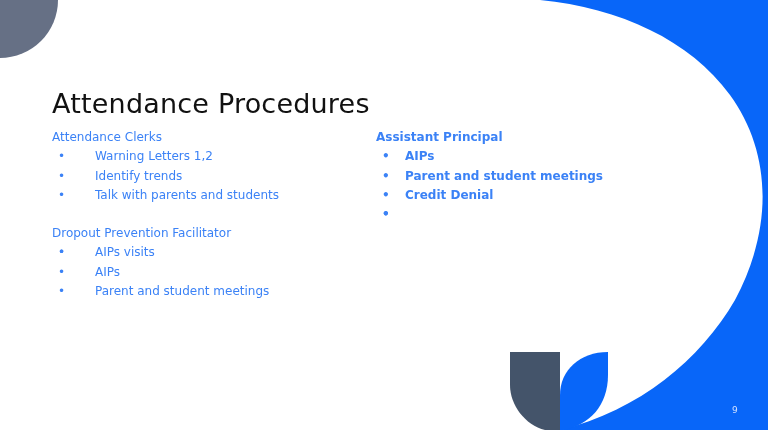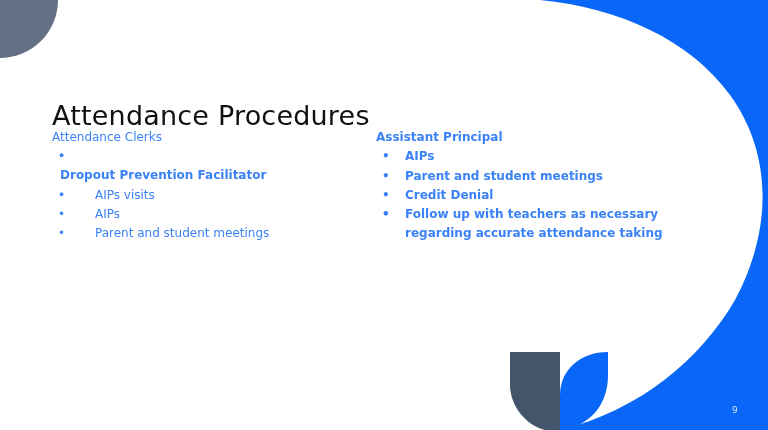--- a/index.html
+++ b/index.html
@@ -1,25 +1,25 @@
 <!DOCTYPE html>
 <html><head>
 <meta charset="utf-8">
 <style>
   html, body { margin: 0; padding: 0; }
   body { width: 768px; height: 430px; overflow: hidden; background: #ffffff; position: relative; font-family: "DejaVu Sans", sans-serif; color: #111111; }
   .slide { position: absolute; left: 0; top: 0; width: 768px; height: 430px; overflow: hidden; background: #ffffff; }
   .bg-blue { position: absolute; left: 0; top: 0; width: 768px; height: 430px; }
   .corner-shape { position: absolute; left: -58px; top: -58px; width: 116px; height: 116px; border-radius: 50%; background: #667085; }
-  .title { position: absolute; left: 52px; top: 82px; font-size: 27px; font-weight: normal; letter-spacing: 0.2px; color: #111111; white-space: nowrap; }
+  .title { position: absolute; left: 52px; top: 70px; font-size: 27px; font-weight: normal; letter-spacing: 0.2px; color: #111111; white-space: nowrap; }
   .col { position: absolute; font-size: 12px; line-height: 19.3px; color: #3b82f6; }
   .col-left { left: 52px; top: 128px; width: 300px; }
   .col-right { left: 376px; top: 128px; width: 320px; font-weight: bold; }
   .heading { white-space: nowrap; }
-  .heading.sub { margin-top: 19px; margin-left: 8px; font-weight: bold; }
+  .heading.sub { margin-top: 19px; margin-left: 0; }
   ul { list-style: none; margin: 0; padding: 0; }
   .left-list li { position: relative; padding-left: 43px; white-space: nowrap; }
   .left-list li .bullet { position: absolute; left: 6px; top: 0; }
   .right-list li { position: relative; padding-left: 29px; }
   .right-list li .bullet { position: absolute; left: 6px; top: 0; }
   .page-num { position: absolute; left: 732px; top: 405px; font-size: 9px; color: #cfe0ff; }
   svg { display: block; }
 </style>
 </head>
 <body>
@@ -40,39 +40,39 @@
              C 560 370, 580 352, 608 352 Z" fill="#0866F9"></path>
   </svg>
 
   <div class="corner-shape"></div>
 
   <h1 class="title">Attendance Procedures</h1>
 
   <div class="col col-left">
     <div class="heading">Attendance Clerks</div>
     <ul class="left-list">
-      <li><span class="bullet">•</span></li>
-      <li><span class="bullet">•</span></li>
-      <li><span class="bullet">•</span></li>
+      <li><span class="bullet">•</span><span>Warning Letters 1,2</span></li>
+      <li><span class="bullet">•</span><span>Identify trends</span></li>
+      <li><span class="bullet">•</span><span>Talk with parents and students</span></li>
     </ul>
 
     <div class="heading sub">Dropout Prevention Facilitator</div>
     <ul class="left-list">
       <li><span class="bullet">•</span></li>
       <li><span class="bullet">•</span><span>AIPs visits</span></li>
       <li><span class="bullet">•</span><span>AIPs</span></li>
       <li><span class="bullet">•</span><span>Parent and student meetings</span></li>
     </ul>
   </div>
 
   <div class="col col-right">
     <div class="heading">Assistant Principal</div>
     <ul class="right-list">
       <li><span class="bullet">•</span><span>AIPs</span></li>
       <li><span class="bullet">•</span><span>Parent and student meetings</span></li>
       <li><span class="bullet">•</span><span>Credit Denial</span></li>
       <li><span class="bullet">•</span></li>
-      <li><span class="bullet">•</span><span>Follow up with teachers as necessary regarding accurate attendance taking</span></li>
+      <li><span class="bullet">•</span></li>
     </ul>
   </div>
 
   <div class="page-num">9</div>
 </div>
 
 </body></html>

